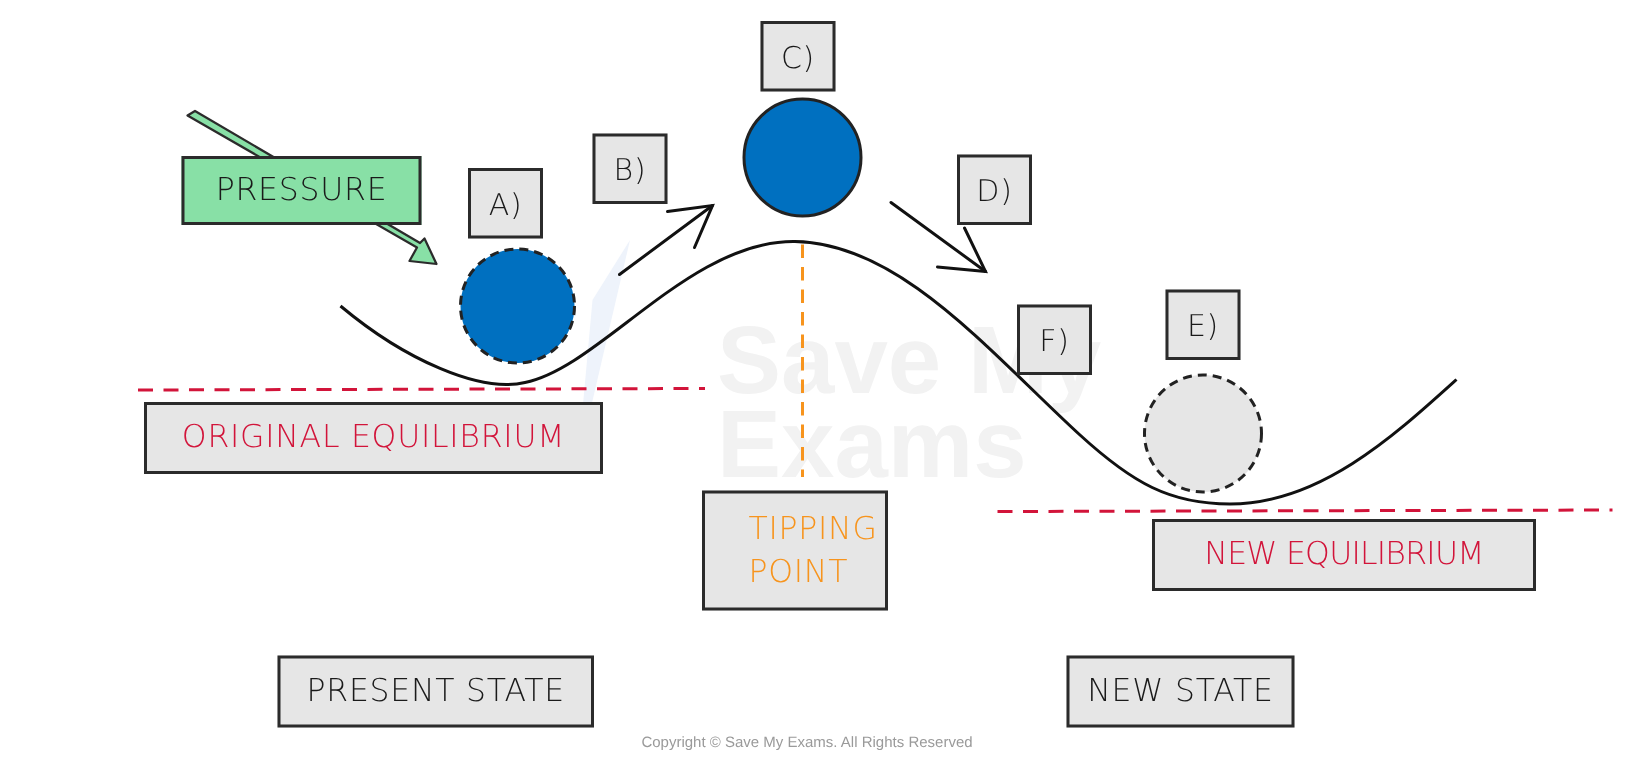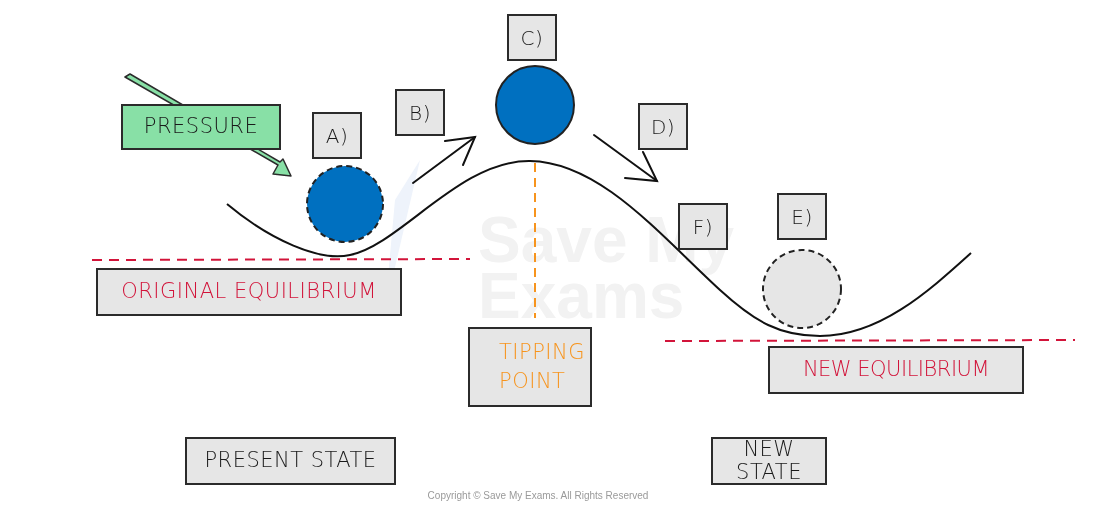--- a/index.html
+++ b/index.html
@@ -89,18 +89,18 @@
   </div>
 
   <div class="lbl big red" style="left:740px;top:346px;width:256px;height:48px;letter-spacing:-0.5px;margin-left:28px;">
     <span>NEW EQUILIBRIUM</span>
   </div>
 
   <div class="lbl big" style="left:185px;top:437px;width:211px;height:48px;">
     <span>PRESENT STATE</span>
   </div>
 
-  <div class="lbl big" style="left:711px;top:437px;width:116px;height:48px;">
+  <div class="lbl big" style="left:711px;top:437px;width:152px;height:48px;">
     <span>NEW STATE</span>
   </div>
 
   <div class="copyright">Copyright © Save My Exams. All Rights Reserved</div>
 </div>
 
 </body></html>

